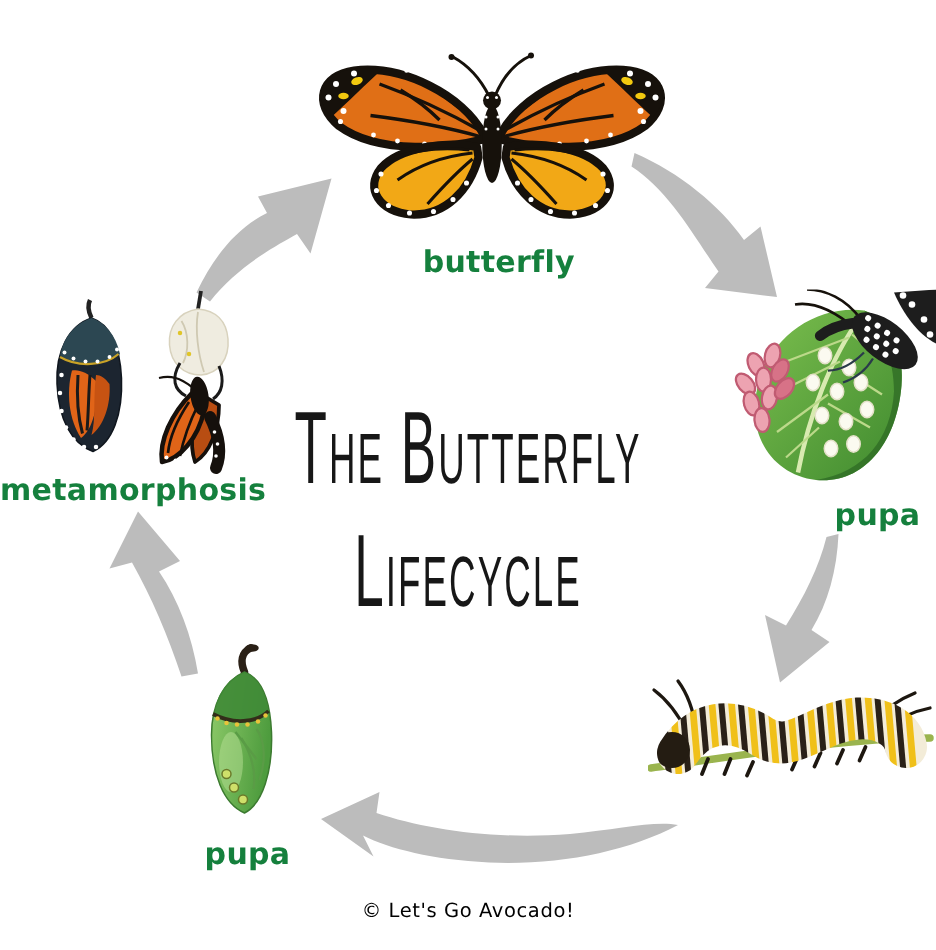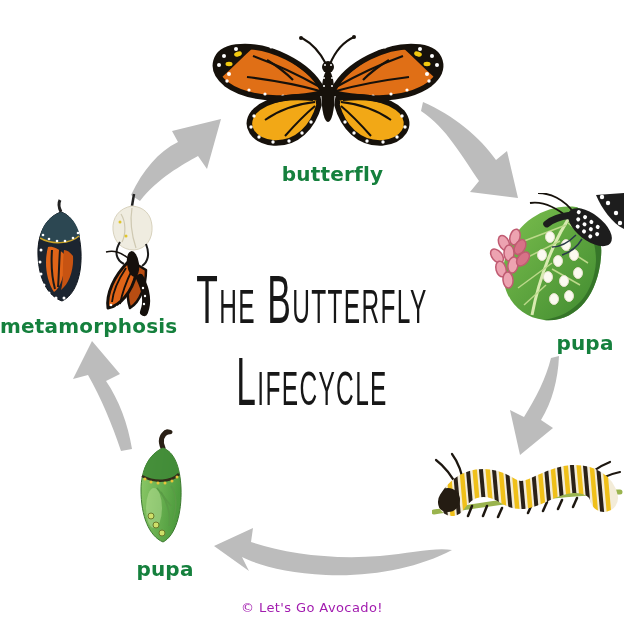--- a/index.html
+++ b/index.html
@@ -16,21 +16,21 @@
   .title-line{
     position:absolute;left:0;width:100%;text-align:center;
     font-family:"Liberation Sans",sans-serif;font-weight:normal;
     color:#171717;font-variant:small-caps;letter-spacing:2px;
     transform-origin:center top;white-space:nowrap;
   }
   .title-1{top:260px;font-size:52px;transform:scale(0.68,1.32);}
   .title-2{top:342px;font-size:52px;transform:scale(0.68,1.32);}
   .watermark{
     position:absolute;left:0;width:100%;top:600px;text-align:center;
-    font-size:13px;color:#a21caf;letter-spacing:0.4px;
+    font-size:13px;color:#000000;letter-spacing:0.4px;
     font-family:"DejaVu Sans",sans-serif;
   }
   .arrows{position:absolute;left:0;top:0;width:624px;height:633px;pointer-events:none;}
   svg{display:block;}
 </style>
 </head>
 <body>
 
 <div class="canvas">
 

